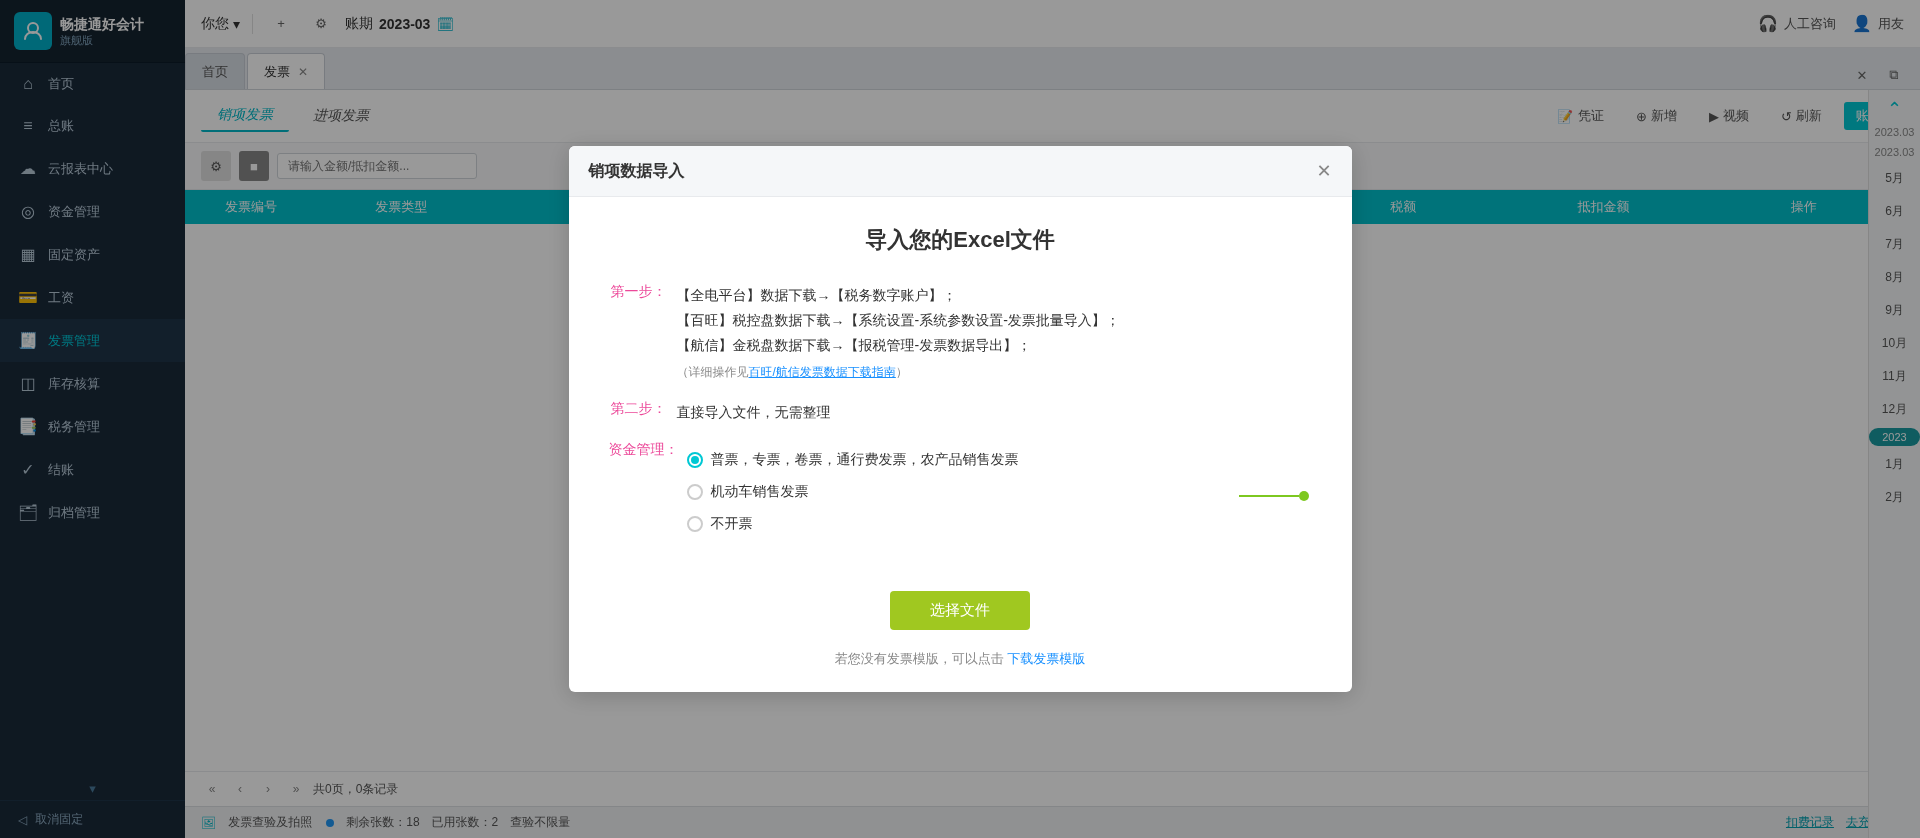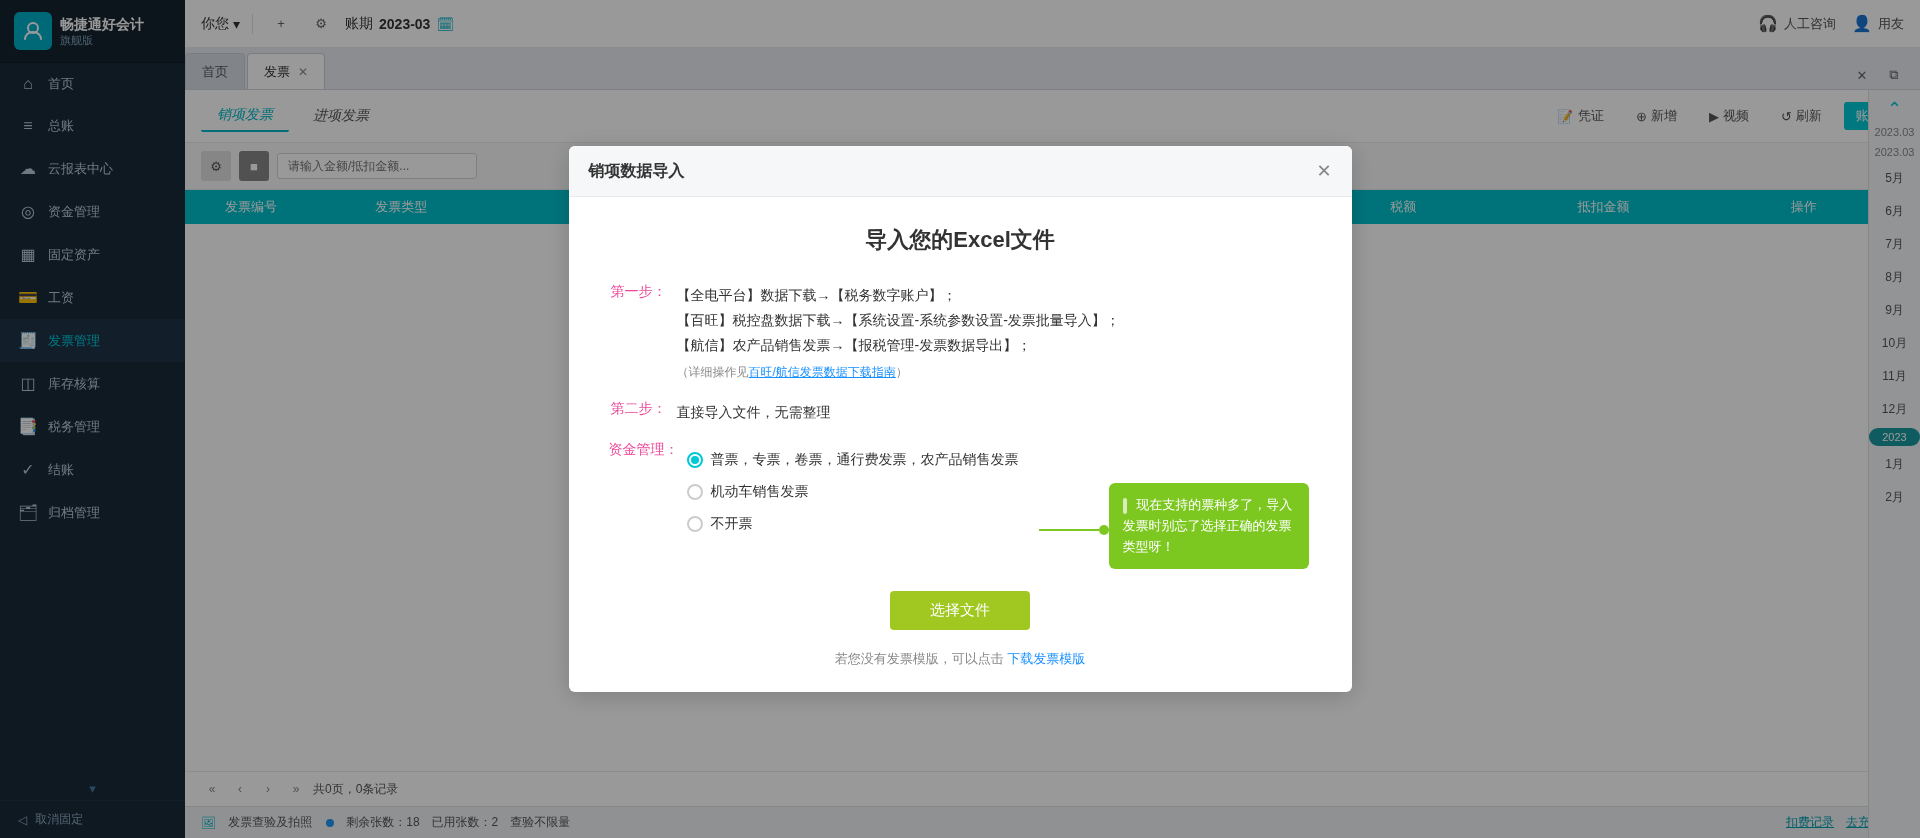--- a/index.html
+++ b/index.html
@@ -329,21 +329,21 @@
       <span class="modal-close">✕</span>
     </div>
     <div class="modal-body">
       <div class="modal-main-title">导入您的Excel文件</div>
 
       <div class="step-row">
         <span class="step-label">第一步：</span>
         <div class="step-content">
           <div>【全电平台】数据下载→【税务数字账户】；</div>
           <div>【百旺】税控盘数据下载→【系统设置-系统参数设置-发票批量导入】；</div>
-          <div>【航信】农产品销售发票→【报税管理-发票数据导出】；</div>
+          <div>【航信】金税盘数据下载→【报税管理-发票数据导出】；</div>
           <div>
             <span style="color:#888;font-size:12px">（详细操作见</span><span style="color:#1890ff;font-size:12px;cursor:pointer;text-decoration:underline">百旺/航信发票数据下载指南</span><span style="color:#888;font-size:12px">）</span>
           </div>
         </div>
       </div>
 
       <div class="step-row" style="margin-top:8px">
         <span class="step-label">第二步：</span>
         <div class="step-content">直接导入文件，无需整理</div>
       </div>
@@ -357,25 +357,20 @@
             <span>普票，专票，卷票，通行费发票，农产品销售发票</span>
           </div>
 
           <div class="radio-row" style="position:relative">
             <span class="radio-circle"></span>
             <span>机动车销售发票</span>
 
             <div style="position:absolute;right:-290px;top:0;display:flex;align-items:center;z-index:300">
               <div style="width:60px;height:2px;background:#7dc820;margin-top:8px"></div>
               <div style="width:10px;height:10px;border-radius:50%;background:#7dc820;margin-top:8px;flex-shrink:0"></div>
-              <div style="background:#7dc820;color:#fff;border-radius:6px;padding:12px 16px 12px 14px;font-size:13px;line-height:1.6;width:200px;margin-left:0;flex-shrink:0;position:relative;margin-top:0">
-                <span style="display:inline-block;width:4px;height:16px;background:rgba(255,255,255,0.7);border-radius:2px;vertical-align:middle;margin-right:6px"></span>
-                <span>现在支持的票种多了，导入发票时别忘了选择正确的发票类型呀！</span>
-                
-              </div>
             </div>
           </div>
 
           <div class="radio-row">
             <span class="radio-circle"></span>
             <span>不开票</span>
           </div>
         </div>
       </div>
 

